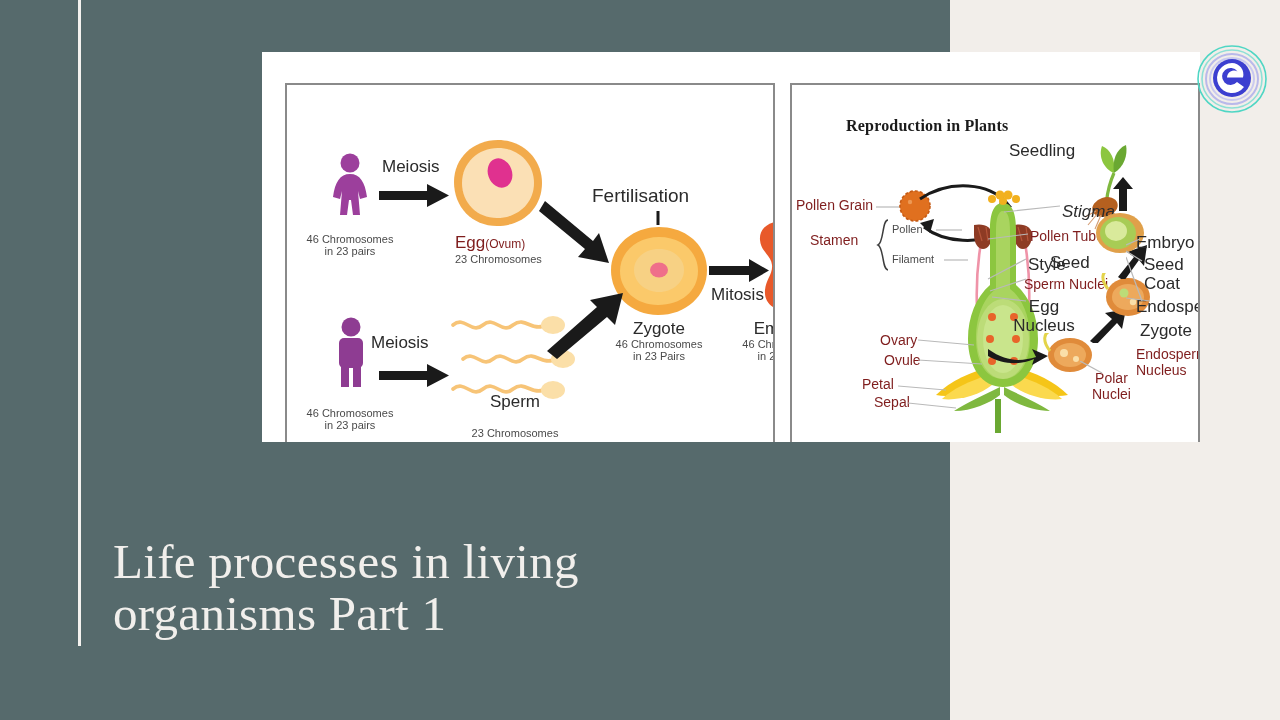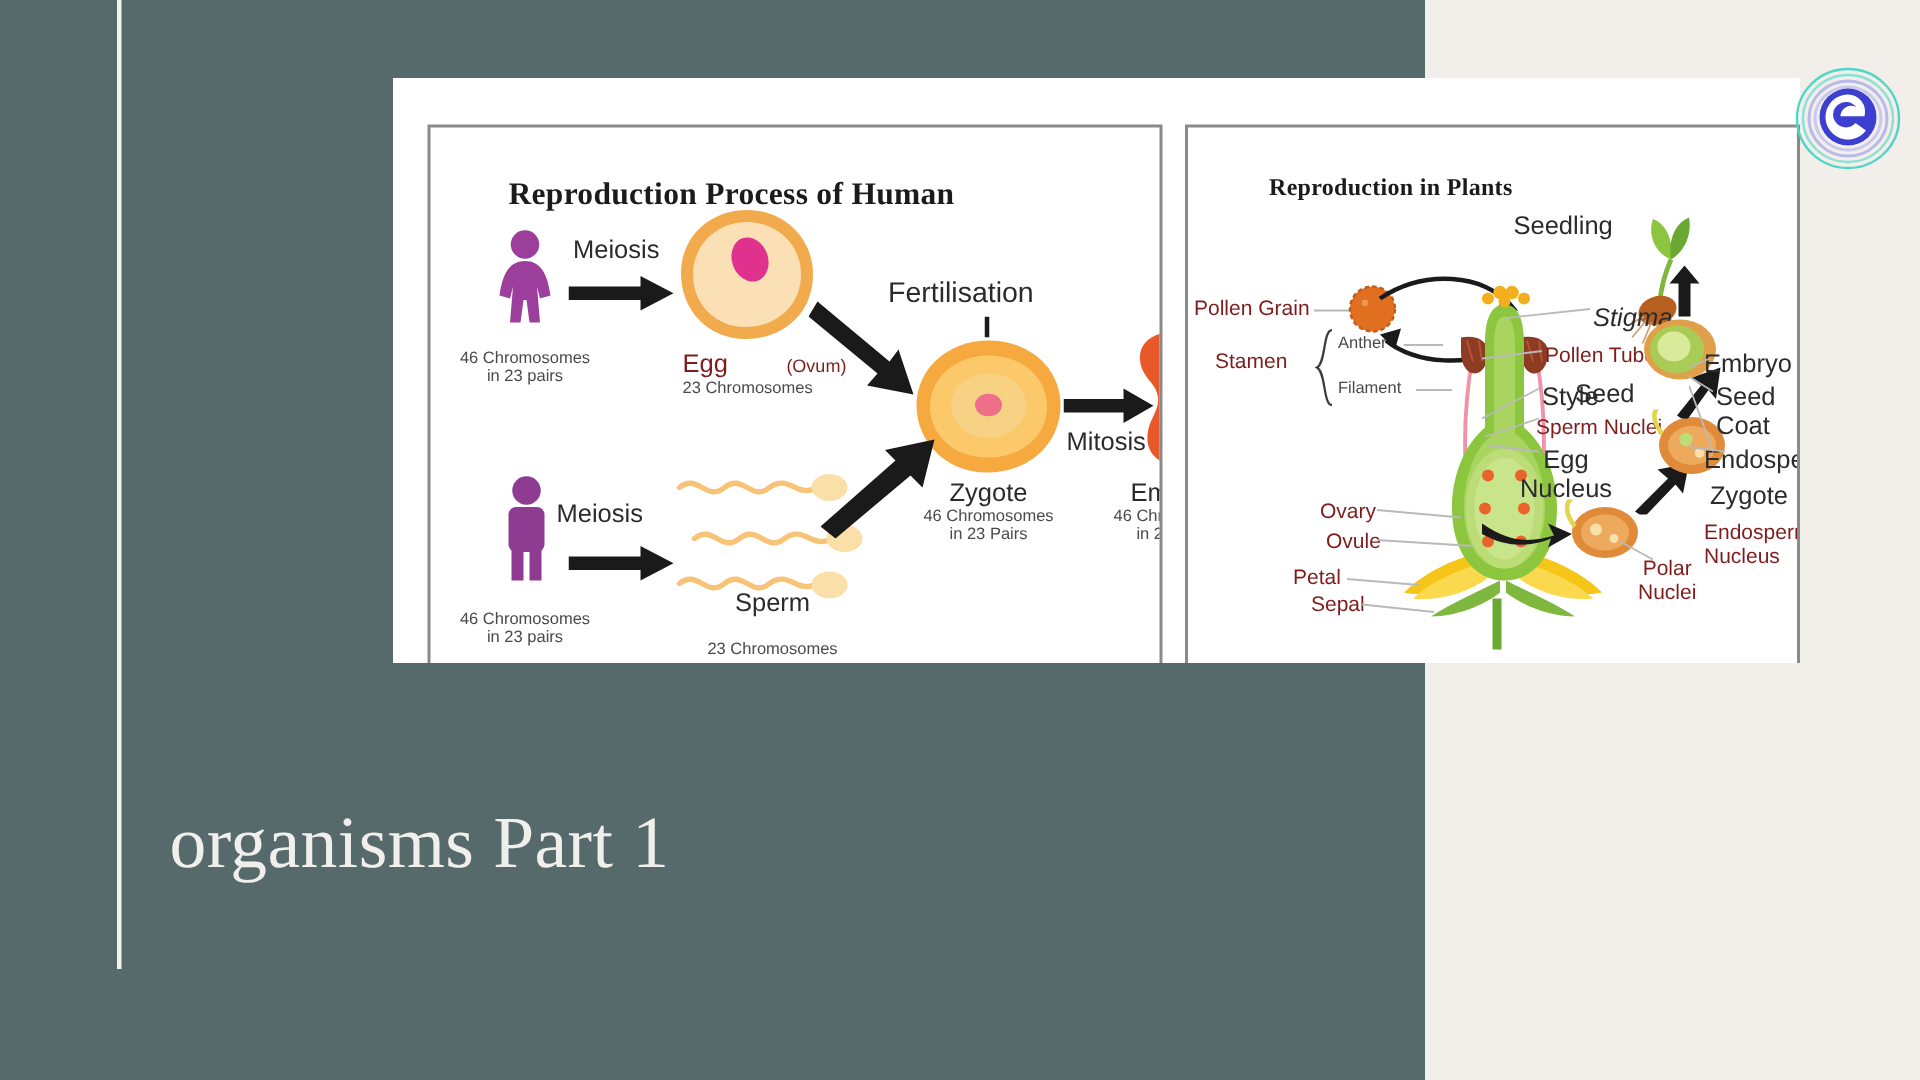--- a/index.html
+++ b/index.html
@@ -95,21 +95,20 @@
 <div id="slide">
 
   <div class="bg-cream"></div>
   <div class="bg-slate"></div>
   <div class="accent-line"></div>
 
   <div class="picture-panel">
 
     <div class="diagram-box box-human">
 
-      <div class="diag-title title-human">Reproduction Process of Human</div>
 
       <svg class="figure-female" style="left:40px; top:68px;" width="46" height="68" viewBox="0 0 46 68">
         <circle cx="23" cy="10" r="9.5" fill="#9c3f9c"></circle>
         <path d="M23 21 C13 21 8 29 6 44 L13 46 L15 38 L13 62 L20 62 L22 47 L24 47 L26 62 L33 62 L31 38 L33 46 L40 44 C38 29 33 21 23 21 Z" fill="#9c3f9c"></path>
       </svg>
 
       <div class="lbl lbl-big" style="left:95px; top:72px;">Meiosis</div>
 
       <svg class="arrow" style="left:92px; top:98px;" width="72" height="26" viewBox="0 0 72 26">
         <path d="M0 8 L48 8 L48 1 L70 12.5 L48 24 L48 17 L0 17 Z" fill="#1a1a1a"></path>
@@ -120,21 +119,21 @@
         <div>in 23 pairs</div>
       </div>
 
       <svg style="position:absolute; left:163px; top:52px;" width="96" height="92" viewBox="0 0 96 92">
         <path d="M48 3 C73 3 92 22 92 46 C92 72 72 89 47 89 C22 89 4 70 4 45 C4 21 23 3 48 3 Z" fill="#f2ab4c"></path>
         <path d="M48 11 C68 11 84 26 84 46 C84 67 67 81 47 81 C27 81 12 66 12 46 C12 26 28 11 48 11 Z" fill="#fbe0b5"></path>
         <ellipse cx="50" cy="36" rx="12" ry="15" transform="rotate(-20 50 36)" fill="#e0318f"></ellipse>
       </svg>
 
       <div class="lbl lbl-mid" style="left:168px; top:148px;">
-        <span style="font-size:17px;">Egg</span><span style="font-size:12px;margin-left:39px;">(Ovum)</span>
+        <span style="font-size:17px;">Egg</span><span style="font-size:12px;">(Ovum)</span>
       </div>
       <div class="lbl lbl-small" style="left:168px; top:168px;">23 Chromosomes</div>
 
       <svg class="arrow" style="left:252px; top:112px;" width="80" height="70" viewBox="0 0 80 70">
         <path d="M2 2 L50 42 L56 34 L66 64 L35 58 L42 50 L-4 12 Z" fill="#1a1a1a" transform="translate(4,2)"></path>
       </svg>
 
       <div class="lbl lbl-big" style="left:305px; top:100px; font-size:19px;">Fertilisation</div>
       <svg style="position:absolute; left:368px; top:126px;" width="6" height="14" viewBox="0 0 6 14">
         <rect x="1.5" y="0" width="3" height="14" fill="#1a1a1a"></rect>
@@ -245,21 +244,21 @@
         <path d="M10 16 C40 -4 80 0 96 20" stroke="#1a1a1a" stroke-width="3" fill="none"></path>
         <path d="M92 12 L102 24 L88 26 Z" fill="#1a1a1a"></path>
         <path d="M96 48 C70 62 34 60 14 44" stroke="#1a1a1a" stroke-width="3" fill="none"></path>
         <path d="M20 50 L10 40 L24 36 Z" fill="#1a1a1a"></path>
       </svg>
 
       <div class="lbl lbl-mid" style="left:18px; top:148px;">Stamen</div>
       <svg style="position:absolute; left:84px; top:134px;" width="16" height="52" viewBox="0 0 16 52">
         <path d="M12 1 C6 1 8 23 2 26 C8 29 6 51 12 51" stroke="#3d3d3d" stroke-width="1.5" fill="none"></path>
       </svg>
-      <div class="lbl lbl-small" style="left:100px; top:138px;">Anther</div>
+      <div class="lbl lbl-small" style="left:100px; top:138px;">Pollen</div>
       <div class="lbl lbl-small" style="left:100px; top:168px;">Filament</div>
       <svg style="position:absolute; left:144px; top:143px;" width="26" height="4" viewBox="0 0 26 4">
           <line x1="0" y1="2" x2="26" y2="2" stroke="#b9b9b9" stroke-width="1.2"></line>
         </svg>
       <svg style="position:absolute; left:152px; top:173px;" width="24" height="4" viewBox="0 0 24 4">
           <line x1="0" y1="2" x2="24" y2="2" stroke="#b9b9b9" stroke-width="1.2"></line>
         </svg>
 
       <svg style="position:absolute; left:140px; top:104px;" width="142" height="246" viewBox="0 0 142 246">
 
@@ -421,16 +420,17 @@
       <ellipse cx="36" cy="35" rx="30" ry="29" stroke="#8ee0d6" stroke-width="1.6"></ellipse>
       <ellipse cx="36" cy="35" rx="26" ry="25" stroke="#b9b9ea" stroke-width="2"></ellipse>
       <ellipse cx="36" cy="35" rx="22" ry="21" stroke="#c9c9f0" stroke-width="2"></ellipse>
     </g>
     <circle cx="36" cy="34" r="19" fill="#3c3fd0"></circle>
     <path d="M36 19 A15 15 0 1 0 48 43 L41 38 A8.5 8.5 0 1 1 41.5 27.5 A7 7 0 0 0 31 33.5 L47 33.5 A11.5 11.5 0 0 0 36 19 Z" fill="#ffffff"></path>
     <path d="M30 34.5 L48 34.5 L48 30 L30 30 Z" fill="#3c3fd0" opacity="0"></path>
   </svg>
 
   <div class="slide-title">
+    <div>Life processes in living</div>
     <div>organisms Part 1</div>
   </div>
 
 </div>
 
 </body></html>

